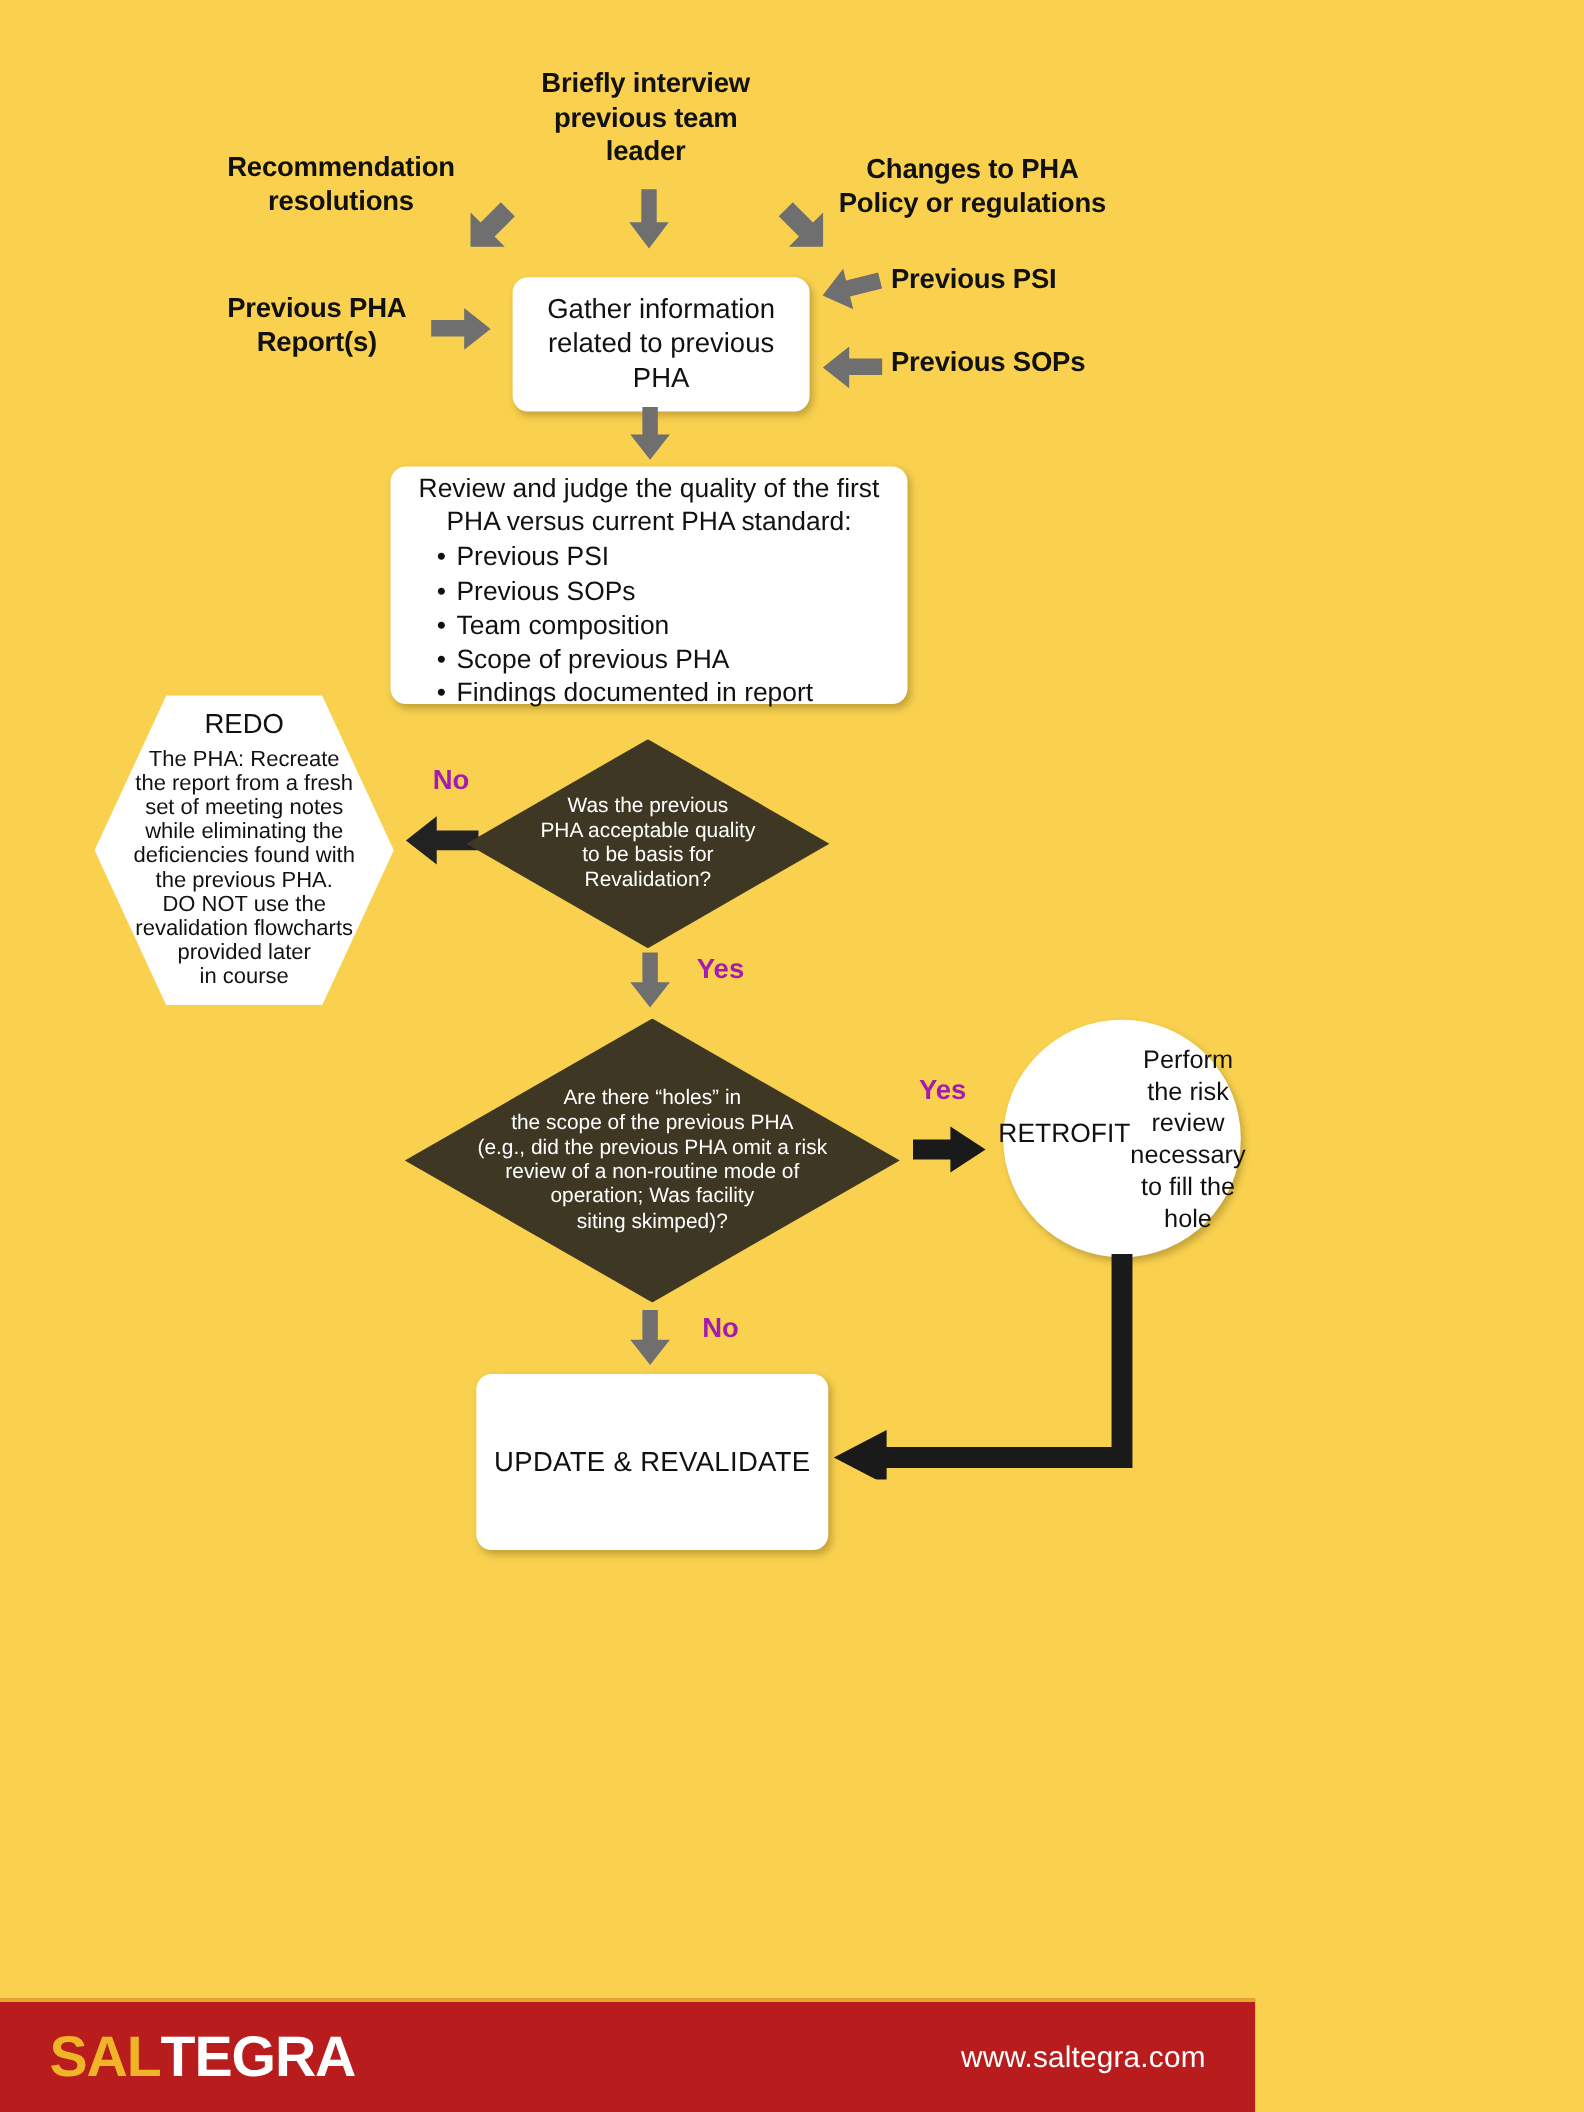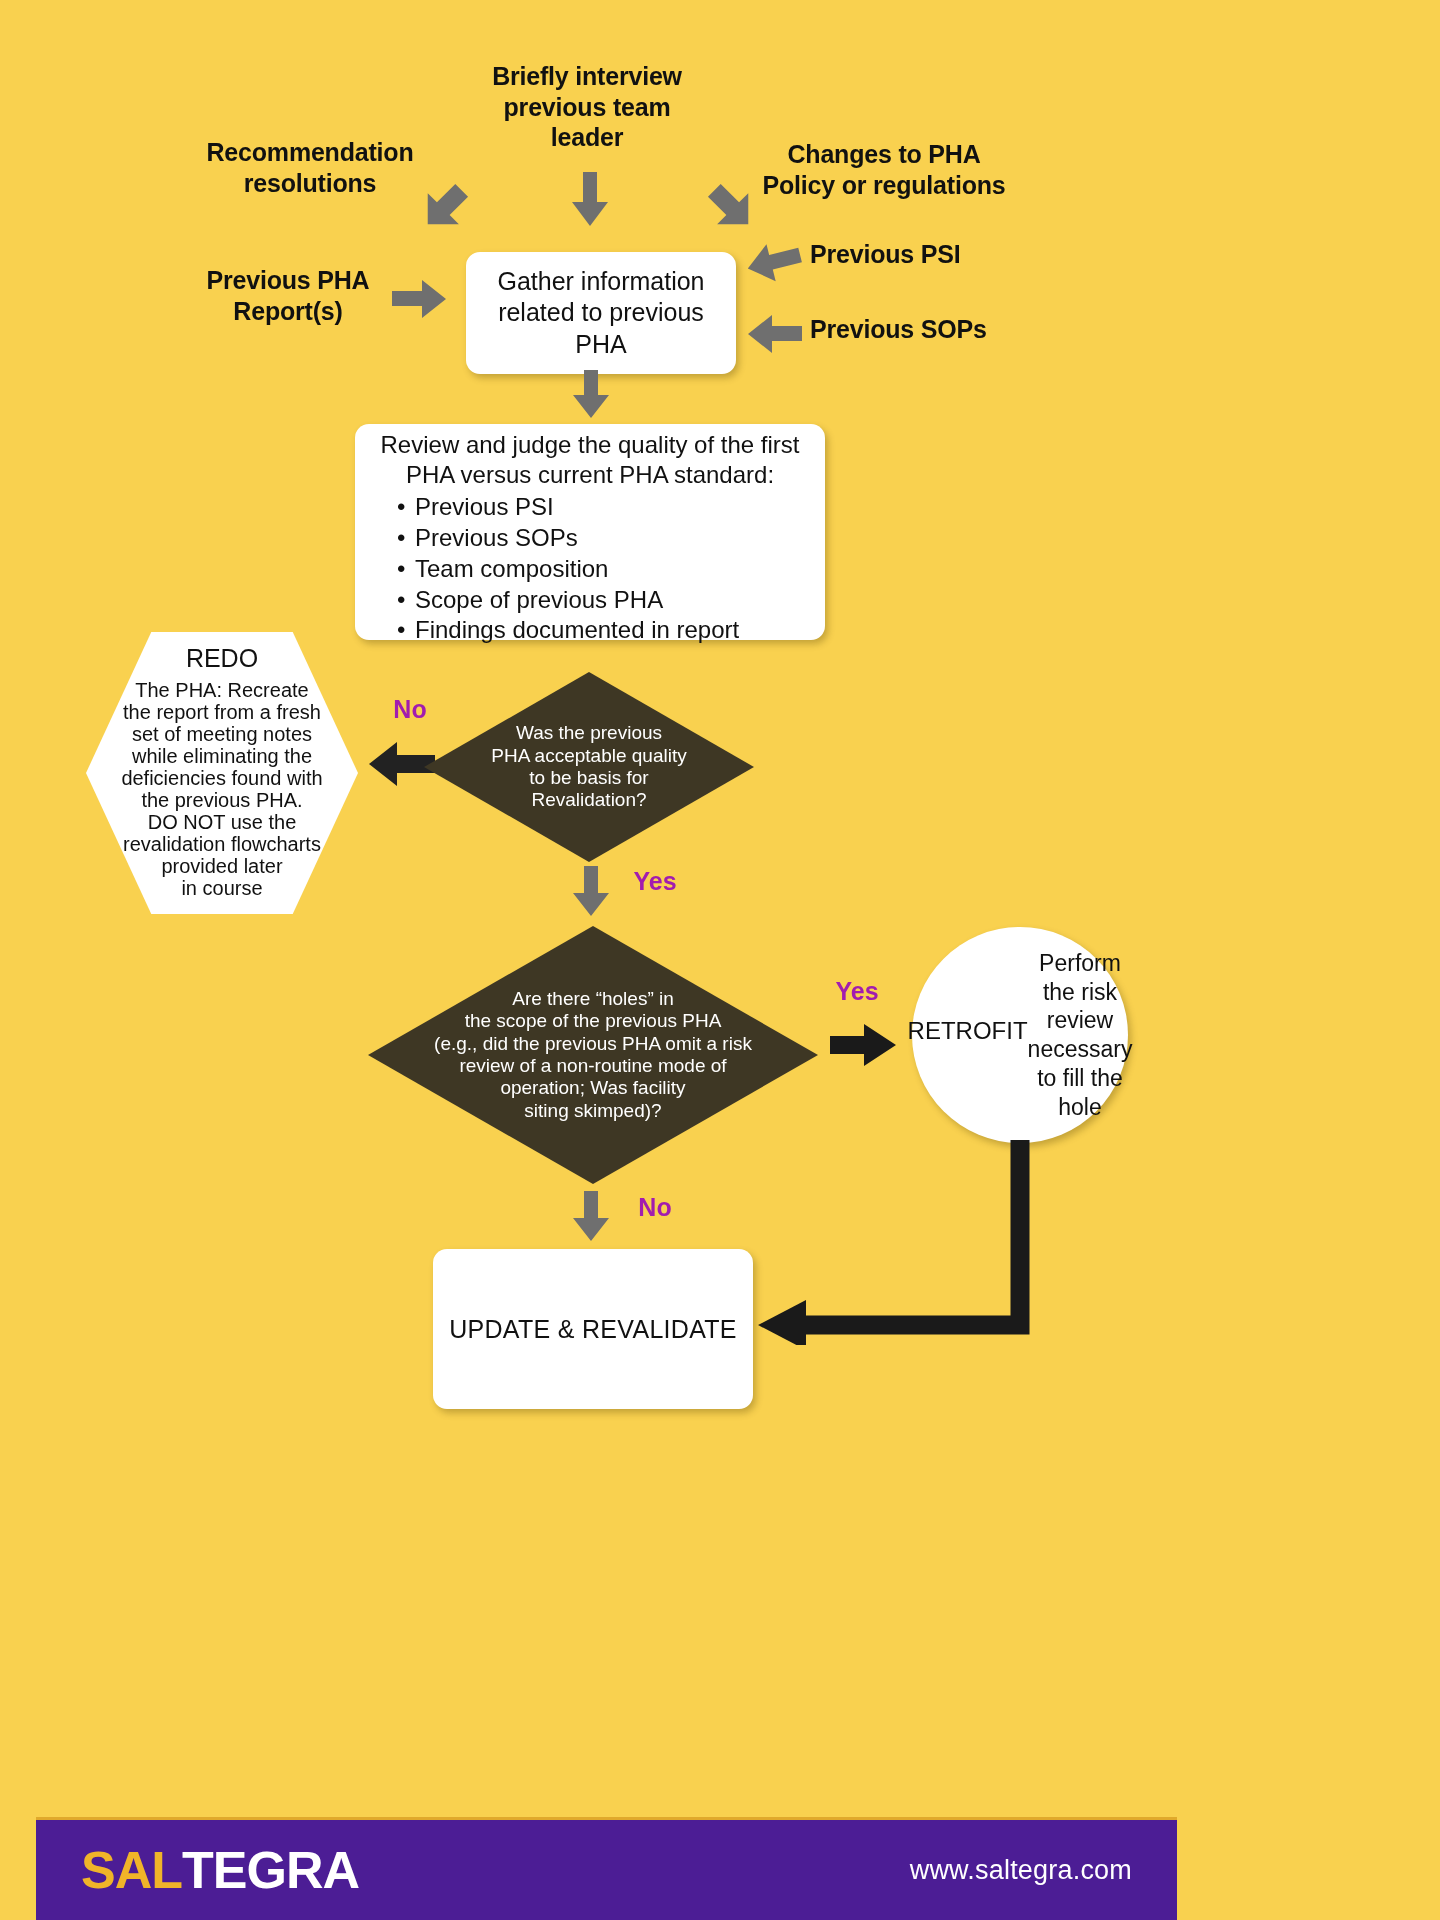--- a/index.html
+++ b/index.html
@@ -193,28 +193,27 @@
   #retrofit-connector {
     position: absolute;
     left: 744px; top: 1140px; width: 286px; height: 205px;
   }
 
   
   #footer {
     position: absolute;
     left: 0; bottom: 0;
     width: 1141px; height: 103px;
-    background: #4c1d95;
+    background: #b91c1c;
     border-top: 3px solid #e0a92c;
     display: flex;
     align-items: center;
     justify-content: space-between;
     box-sizing: border-box;
     padding: 0 45px;
-    margin-left: 36px;
   }
   #logo {
     font-size: 52px;
     font-weight: bold;
     letter-spacing: -1px;
     display: flex;
     align-items: baseline;
   }
   #logo .sal { color: #f0b429; }
   #logo .tegra { color: #ffffff; }

